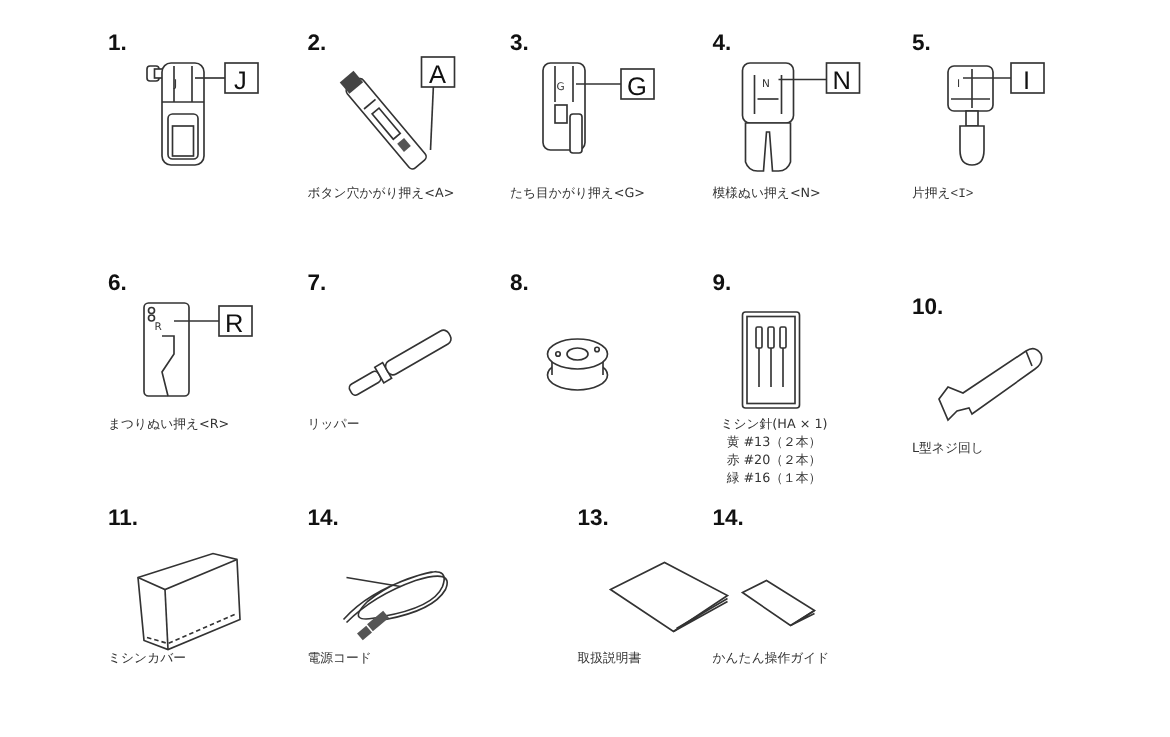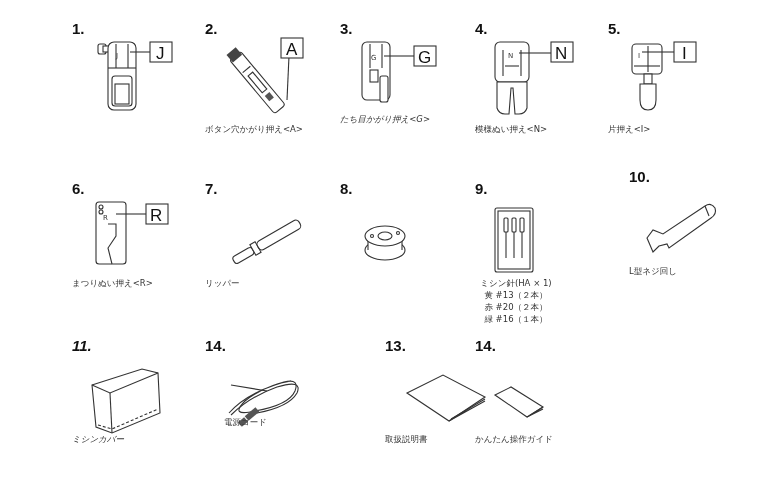--- a/index.html
+++ b/index.html
@@ -60,21 +60,21 @@
     <rect class="lnf" x="22" y="4" width="28" height="58" rx="5"></rect>
     <line class="ln" x1="30" y1="6" x2="30" y2="30"></line>
       <line class="ln" x1="42" y1="6" x2="42" y2="30"></line>
     <text x="31" y="22" font-size="7" fill="#333">G</text>
     <rect class="lnf" x="30" y="32" width="8" height="12"></rect>
     <rect class="lnf" x="40" y="38" width="8" height="26" rx="2"></rect>
     <line class="ln" x1="44" y1="18" x2="74" y2="18"></line>
     <rect class="lnf" x="74" y="8" width="22" height="20"></rect>
     <text class="lbl" x="78" y="25">G</text>
   </svg>
-  <div class="cap" style="top:93px;font-style:italic;">たち目かがり押え&lt;G&gt;</div>
+  <div class="cap" style="top:103px;">たち目かがり押え&lt;G&gt;</div>
 </div>
 
 <div class="item" style="left:475px;top:20px;height:140px;">
   <div class="num">4.</div>
   <svg class="illus" viewBox="0 0 135 85">
     <rect class="lnf" x="20" y="4" width="34" height="40" rx="5"></rect>
     <line class="ln" x1="28" y1="12" x2="28" y2="38"></line>
       <line class="ln" x1="46" y1="12" x2="46" y2="38"></line>
     <text x="33" y="20" font-size="7" fill="#333">N</text>
     <line class="ln" x1="30" y1="28" x2="44" y2="28"></line>
@@ -92,21 +92,21 @@
     <rect class="lnf" x="24" y="6" width="30" height="30" rx="4"></rect>
     <line class="ln" x1="40" y1="8" x2="40" y2="34"></line>
     <text x="30" y="20" font-size="7" fill="#333">I</text>
     <line class="ln" x1="26" y1="28" x2="52" y2="28"></line>
     <rect class="lnf" x="36" y="36" width="8" height="10"></rect>
     <path class="lnf" d="M32 46 L48 46 L48 62 Q48 72 40 72 Q32 72 32 62 Z"></path>
     <line class="ln" x1="34" y1="14" x2="66" y2="14"></line>
     <rect class="lnf" x="66" y="4" width="22" height="20"></rect>
     <text class="lbl" x="74" y="21">I</text>
   </svg>
-  <div class="cap" style="top:103px;">片押え&lt;I&gt;</div>
+  <div class="cap" style="top:103px;font-family:Liberation Mono, monospace;">片押え&lt;I&gt;</div>
 </div>
 
 <div class="item" style="left:72px;top:180px;height:140px;">
   <div class="num">6.</div>
   <svg class="illus" viewBox="0 0 135 85">
     <rect class="lnf" x="24" y="4" width="30" height="62" rx="3"></rect>
     <circle class="ln" cx="29" cy="9" r="2"></circle>
       <circle class="ln" cx="29" cy="14" r="2"></circle>
     <text x="31" y="22" font-size="7" fill="#333">R</text>
     <path class="ln" d="M36 26 L44 26 L44 38 L36 50 L40 66"></path>
@@ -156,50 +156,50 @@
       <rect class="ln" x="45" y="20" width="4" height="14" rx="1"></rect>
         <line class="ln" x1="47" y1="34" x2="47" y2="60"></line>
     </g>
   </svg>
   <div class="cap cap-center" style="top:97px;width:82px;"><span>ミシン針(HA × 1)</span>
 <span>黄 #13（２本）</span>
 <span>赤 #20（２本）</span>
 <span>緑 #16（１本）</span></div>
 </div>
 
-<div class="item" style="left:608px;top:168px;height:140px;margin-left:21px;">
+<div class="item" style="left:608px;top:196px;height:140px;">
   <div class="num">10.</div>
   <svg class="illus" viewBox="0 0 135 85">
     <path class="lnf" d="M18 52 L24 44 L34 48 L76 20 Q82 16 86 22 Q88 28 82 32 L40 62 L38 58 L30 60 L24 66 Z"></path>
     <line class="ln" x1="76" y1="20" x2="80" y2="30"></line>
   </svg>
   <div class="cap" style="top:97px;">L型ネジ回し</div>
 </div>
 
-<div class="item" style="left:72px;top:337px;height:130px;font-style:italic;">
+<div class="item" style="left:72px;top:337px;height:130px;">
   <div class="num">11.</div>
   <svg class="illus" viewBox="0 0 135 85">
     <path class="lnf" d="M20 30 L70 14 L86 18 L88 58 L40 78 L24 72 Z"></path>
     <path class="ln" d="M20 30 L38 38 L86 18"></path>
     <line class="ln" x1="38" y1="38" x2="40" y2="78"></line>
     <path class="ln" d="M26 70 L40 74 L86 54" stroke-dasharray="3 2"></path>
   </svg>
   <div class="cap" style="top:96px;">ミシンカバー</div>
 </div>
 
 <div class="item" style="left:205px;top:337px;height:130px;">
   <div class="num">14.</div>
   <svg class="illus" viewBox="0 0 135 85">
     <path class="ln" d="M24 58 Q40 40 70 30 Q96 20 90 36 Q84 50 50 56 Q24 62 40 46 Q60 30 86 26"></path>
     <path class="ln" d="M26 60 Q44 42 72 32 Q98 24 92 38 Q84 52 52 58"></path>
     <line class="ln" x1="26" y1="30" x2="62" y2="36" stroke-width="3"></line>
     <rect x="40" y="56" width="14" height="6" fill="#555" transform="rotate(-40 47 59)"></rect>
     <rect x="34" y="64" width="8" height="6" fill="#555" transform="rotate(-40 38 67)"></rect>
   </svg>
-  <div class="cap" style="top:79px;margin-left:19px;">電源コード</div>
+  <div class="cap" style="top:96px;">電源コード</div>
 </div>
 
 <div class="item" style="left:340px;top:337px;height:130px;margin-left:45px;">
   <div class="num">13.</div>
   <svg class="illus" viewBox="0 0 135 85">
     <path class="lnf" d="M22 38 L58 20 L100 42 L64 66 Z"></path>
     <path class="ln" d="M64 66 L100 46 M66 64 L100 44"></path>
   </svg>
   <div class="cap" style="top:96px;">取扱説明書</div>
 </div>

